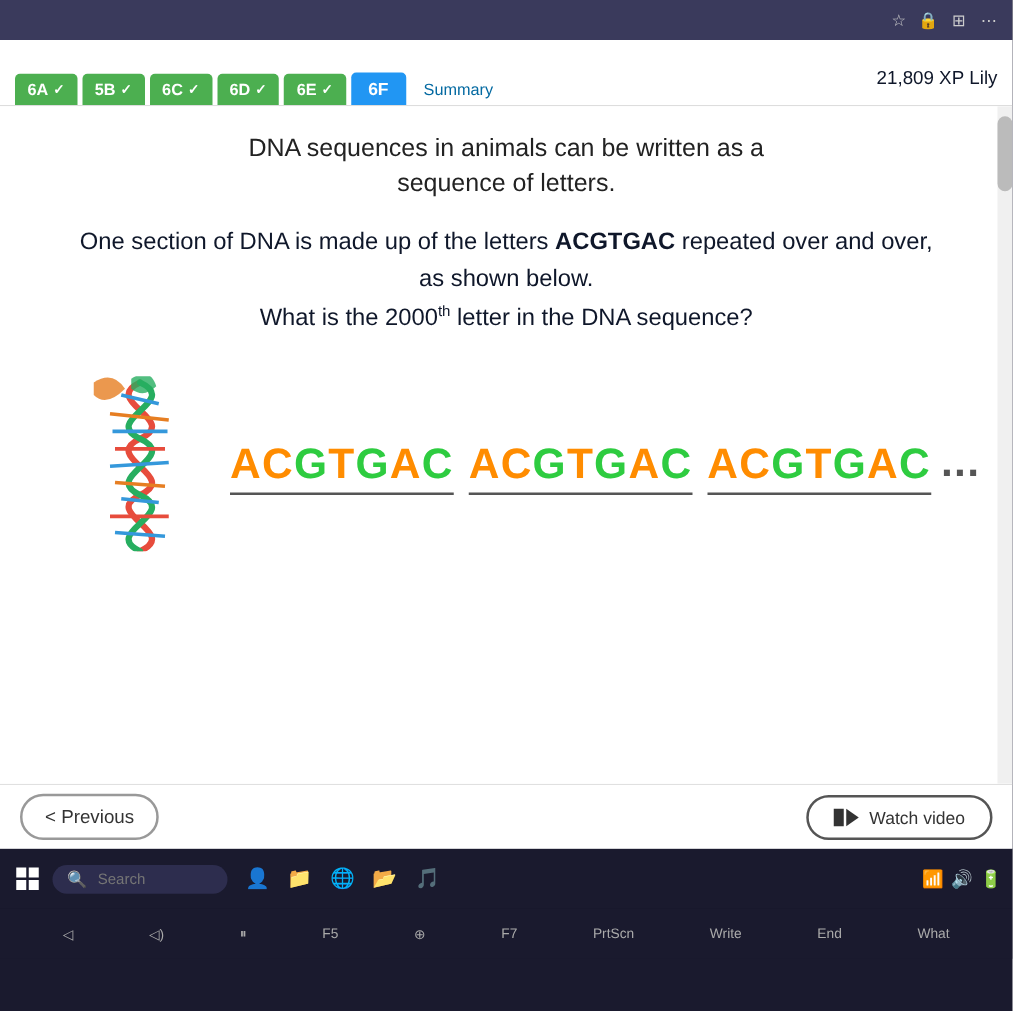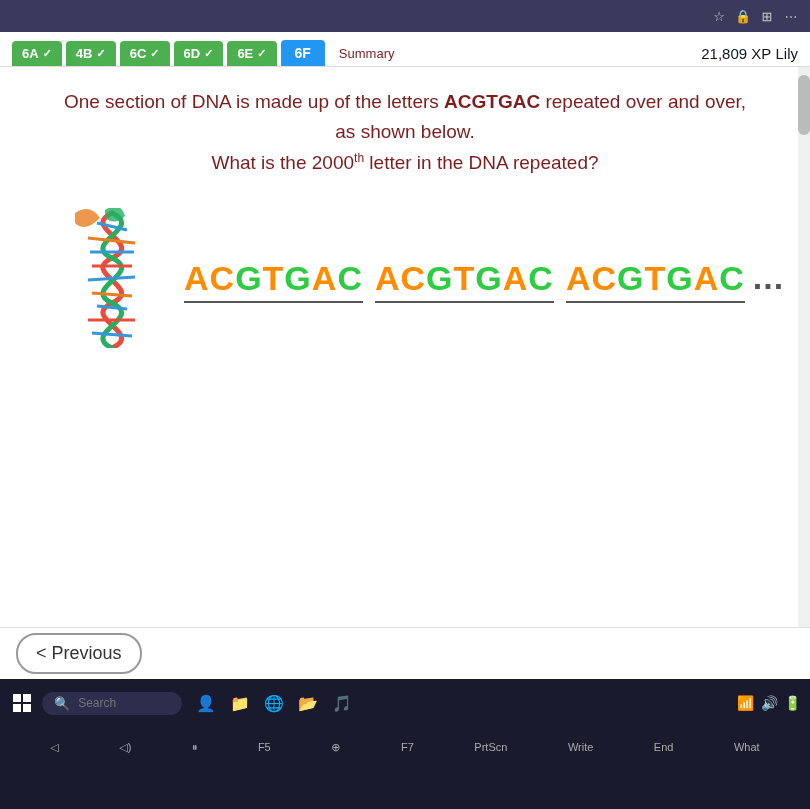--- a/index.html
+++ b/index.html
@@ -60,30 +60,31 @@
     .tab-item {
       display: flex;
       align-items: center;
       gap: 4px;
       padding: 5px 10px;
       border-radius: 4px 4px 0 0;
       font-size: 13px;
       font-weight: bold;
       color: #fff;
       cursor: pointer;
+      margin-top: 18px;
     }
     .tab-green { background: #4caf50; }
     .tab-active {
       background: #2196f3;
       padding: 5px 14px;
       font-size: 14px;
     }
     .tab-summary {
       background: transparent;
-      color: #7f1d1d;
+      color: #0369a1;
       font-weight: normal;
     }
     .check-icon {
       font-size: 11px;
     }
     .xp-label {
       margin-left: auto;
       color: #0f172a;
       font-size: 15px;
     }
@@ -101,21 +102,21 @@
       text-align: center;
       font-size: 20px;
       color: #222;
       margin-bottom: 18px;
       line-height: 1.4;
     }
 
     .question-text {
       text-align: center;
       font-size: 19px;
-      color: #7f1d1d;
+      color: #0f172a;
       line-height: 1.6;
       margin-bottom: 20px;
     }
     .question-text strong {
       font-weight: 900;
     }
     .superscript {
       font-size: 12px;
       vertical-align: super;
     }
@@ -202,21 +203,21 @@
       justify-content: space-between;
       padding: 0 16px;
     }
 
     .btn-previous {
       border: 2px solid #999;
       background: #fff;
       color: #333;
       border-radius: 20px;
       padding: 8px 18px;
-      font-size: 18px;
+      font-size: 15px;
       cursor: pointer;
       display: flex;
       align-items: center;
       gap: 6px;
     }
 
     .btn-watch {
       border: 2px solid #555;
       background: #fff;
       color: #333;
@@ -339,21 +340,21 @@
 </div>
 
 <div class="main-content">
 
   <div class="tab-nav">
     <div class="tab-item tab-green">
       <span>6A</span>
       <span class="check-icon">✓</span>
     </div>
     <div class="tab-item tab-green">
-      <span>4B</span>
+      <span>5B</span>
       <span class="check-icon">✓</span>
     </div>
     <div class="tab-item tab-green">
       <span>6C</span>
       <span class="check-icon">✓</span>
     </div>
     <div class="tab-item tab-green">
       <span>6D</span>
       <span class="check-icon">✓</span>
     </div>
@@ -367,27 +368,31 @@
     <div class="tab-item tab-summary">
       <span>Summary</span>
     </div>
     <div class="xp-label">
       <span>21,809 XP</span>&nbsp;<span>Lily</span>
     </div>
   </div>
 
   <div class="lesson-area" style="position:relative;">
 
+    <div class="intro-text">
+      <span>DNA sequences in animals can be written as a</span><br>
+      <span>sequence of letters.</span>
+    </div>
 
     <div class="question-text">
       <span>One section of DNA is made up of the letters</span>
       <strong>ACGTGAC</strong>
       <span>repeated over and over, as shown below.</span><br>
       <span>What is the 2000</span><sup class="superscript">th</sup>
-      <span>letter in the DNA repeated?</span><br>
+      <span>letter in the DNA sequence?</span><br>
     </div>
 
     <div class="dna-section">
 
       <div class="dna-helix">
         <svg width="85" height="140" viewBox="0 0 85 140">
 
           <path d="M 42 5 C 10 20, 75 35, 42 50 C 10 65, 75 80, 42 95 C 10 110, 75 125, 42 140" stroke="#e74c3c" stroke-width="5" fill="none" stroke-linecap="round"></path>
 
           <path d="M 42 5 C 75 20, 10 35, 42 50 C 75 65, 10 80, 42 95 C 75 110, 10 125, 42 140" stroke="#27ae60" stroke-width="5" fill="none" stroke-linecap="round"></path>
@@ -456,20 +461,27 @@
       <div class="scroll-thumb"></div>
     </div>
 
   </div>
 
   <div class="bottom-nav">
     <button class="btn-previous">
       <span>&lt; Previous</span>
     </button>
 
+    <button class="btn-watch">
+      <span style="display:flex;align-items:center;gap:2px;">
+        <span style="width:8px;height:14px;background:#333;display:inline-block;"></span>
+        <span style="width:0;height:0;border-top:7px solid transparent;border-bottom:7px solid transparent;border-left:10px solid #333;display:inline-block;"></span>
+      </span>
+      <span>Watch video</span>
+    </button>
 
   </div>
 </div>
 
 <div class="taskbar">
   <div class="taskbar-start">
     <div class="win-logo">
       <div class="win-square"></div>
       <div class="win-square"></div>
       <div class="win-square"></div>

